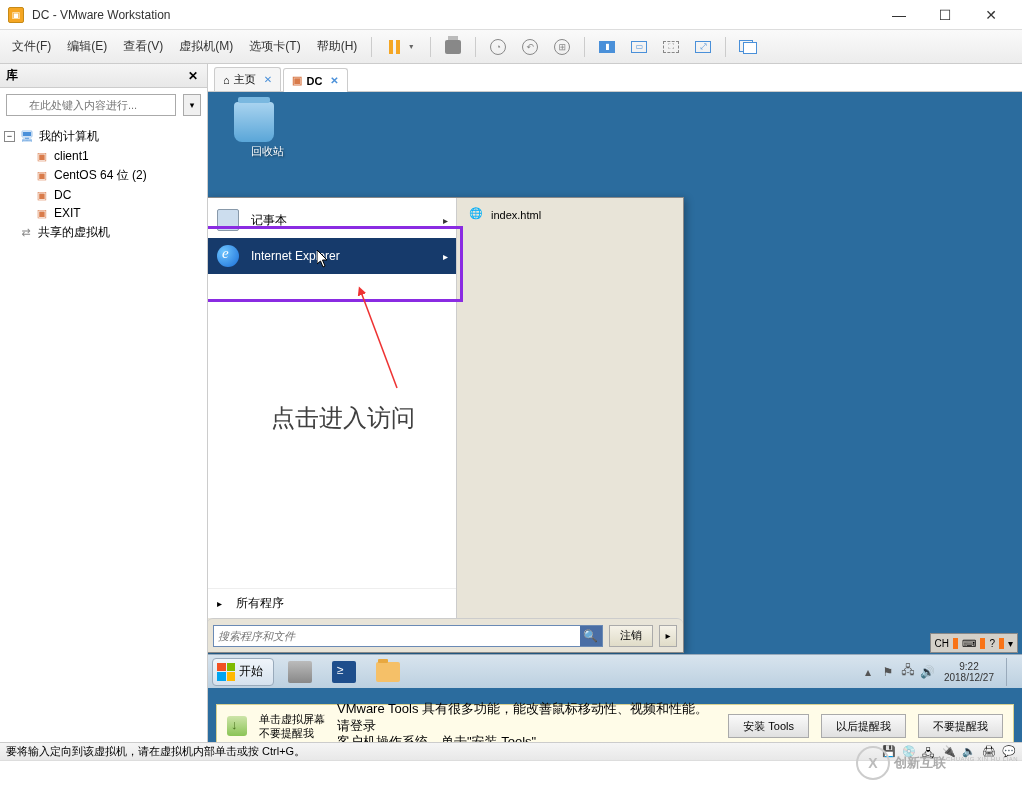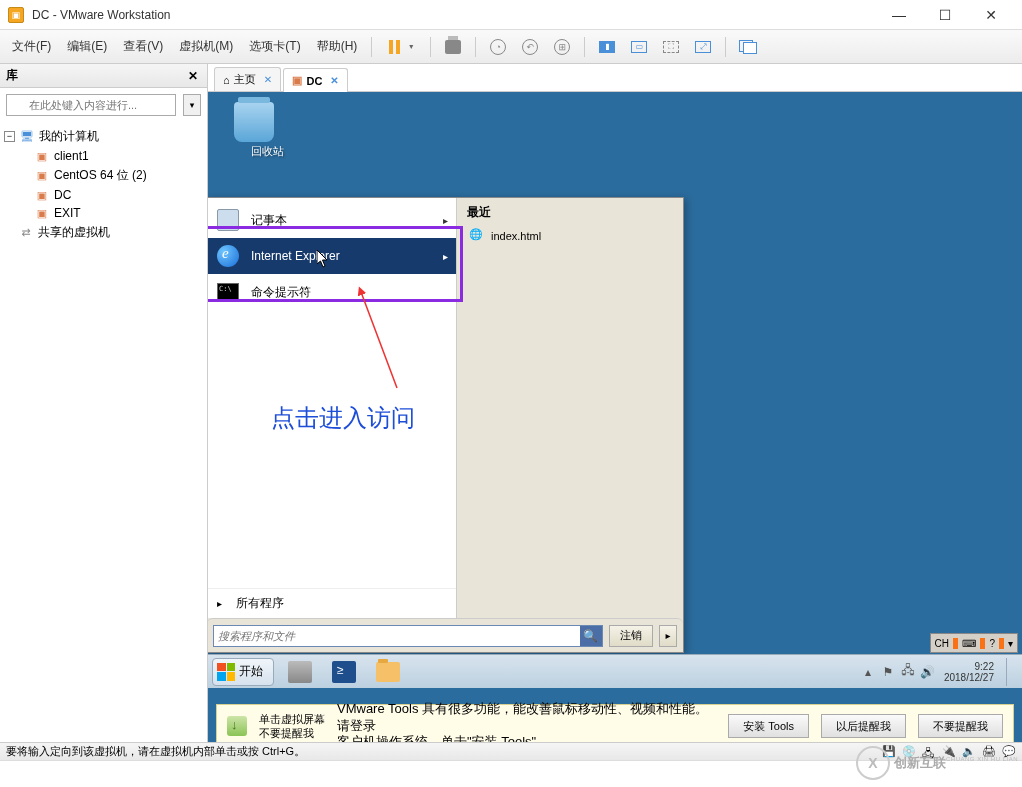--- a/index.html
+++ b/index.html
@@ -93,42 +93,42 @@
 
 .highlight-box { position: absolute; border: 3px solid #8a2be2; pointer-events:none; left: -6px; top: 232px; width: 262px; height: 76px; }
 
 
 .cursor-arrow { position:absolute; left:322px; top:255px; width:12px; height:18px; pointer-events:none;}
 .cursor-arrow svg{width:100%;height:100%;}
 
 
 .anno-arrow { position:absolute; left:361px; top:278px; width:40px; height:100px; pointer-events:none; }
 .anno-arrow svg {width:100%;height:100%;overflow:visible;}
-.anno-text { position:absolute; left:278px; top:400px; color:#1d4ed8; font-size:24px; font-family:"SimSun",serif;}
+.anno-text { position:absolute; left:278px; top:400px; color:#404040; font-size:24px; font-family:"SimSun",serif;}
 
 
 .vm-langbar { position:absolute; right:4px; top:541px; height:20px; background:#d4d0c8; border:1px solid #888; display:flex; align-items:center; font-size:10px;}
 .vm-langbar span{padding:0 4px;border-right:5px solid #f97316;cursor:pointer;}
 .vm-langbar span:last-child{border-right:none;}
 
 
 .vm-taskbar { position:absolute; bottom:0; left:0; right:0; height:34px; background:linear-gradient(#d8e4ee,#bcd0e0); border-top:1px solid #9ab; display:flex; align-items:center;}
 .start-btn { height:28px; padding:0 10px 0 4px; margin:0 4px; background:linear-gradient(#f0f5fa,#d6e2ee); border-radius:4px; border:1px solid #9ab; display:flex;align-items:center;gap:4px;font-size:12px;cursor:pointer;}
 .win-logo{width:18px;height:18px;display:grid;grid-template:1fr 1fr/1fr 1fr;gap:1px;}
 .win-logo span:nth-child(1){background:#f25022;} .win-logo span:nth-child(2){background:#7fba00;}
 .win-logo span:nth-child(3){background:#00a4ef;} .win-logo span:nth-child(4){background:#ffb900;}
 .tb-icon { width:40px; height:28px; margin:0 2px; display:flex;align-items:center;justify-content:center;border-radius:2px;cursor:pointer;}
 .tb-srv{background:linear-gradient(#bbb,#888);width:24px;height:22px;border-radius:2px;}
 .tb-ps{background:#1e4e8c;width:24px;height:22px;border-radius:2px;position:relative;}
 .tb-ps::after{content:"≥";color:#fff;font-size:12px;position:absolute;left:5px;top:2px;}
 .tb-exp{width:24px;height:20px;background:#f5c068;border-radius:2px;position:relative;}
 .tb-exp::before{content:"";position:absolute;top:-3px;left:2px;width:10px;height:4px;background:#e8a840;border-radius:1px;}
 .tb-right{margin-left:auto;display:flex;align-items:center;gap:4px;padding:0 4px;}
 .tray-ico{width:16px;height:16px;font-size:12px;color:#555;display:flex;align-items:center;justify-content:center;cursor:pointer;}
-.tb-clock{font-size:10px;text-align:right;line-height:1.1;padding:0 4px;color:#333;}
+.tb-clock{font-size:10px;text-align:center;line-height:1.1;padding:0 4px;color:#333;}
 .tb-showdesk{width:12px;height:28px;border-left:1px solid #9ab;margin-left:4px;cursor:pointer;}
 
 
 .vm-infobar { height:44px; background:#fffce8; border:1px solid #d8d090; margin:8px 8px 0 8px; display:flex; align-items:center; padding:10px 10px; gap:12px;}
 .info-icon{width:20px;height:20px;background:linear-gradient(#cde4a8,#8bc456);border-radius:3px;position:relative;}
 .info-icon::after{content:"↓";color:#4a7020;font-size:13px;position:absolute;left:4px;top:1px;}
 .info-left{font-size:11px;line-height:1.3;}
 .info-mid{font-size:13px;line-height:1.3;flex:1;}
 .info-btn{height:24px;padding:0 14px;background:linear-gradient(#fafafa,#e0e0e0);border:1px solid #aaa;font-size:11px;cursor:pointer;}
 
@@ -282,34 +282,27 @@
               <span>记事本</span>
               <span class="arrow">▸</span>
             </div>
             <div class="start-item highlighted">
               <div class="si-icon">
                   <div class="ie-icon"></div>
                 </div>
               <span>Internet Explorer</span>
               <span class="arrow">▸</span>
             </div>
-            <div class="start-item">
-              <div class="si-icon">
-                  <div class="cmd-icon"></div>
-                </div>
-              <span>命令提示符</span>
-            </div>
             <div class="start-left-spacer"></div>
             <div class="all-programs">
               <span class="arrow">▸</span>
               <span>所有程序</span>
             </div>
           </div>
           <div class="start-right">
-            <div class="section-title">最近</div>
             <div class="recent-item">
               <span class="ri-icon">🌐</span>
               <span>index.html</span>
             </div>
           </div>
         </div>
         <div class="start-footer">
           <div class="start-search">
             <input placeholder="搜索程序和文件" style="">
             <div class="mag-btn">🔍</div>

